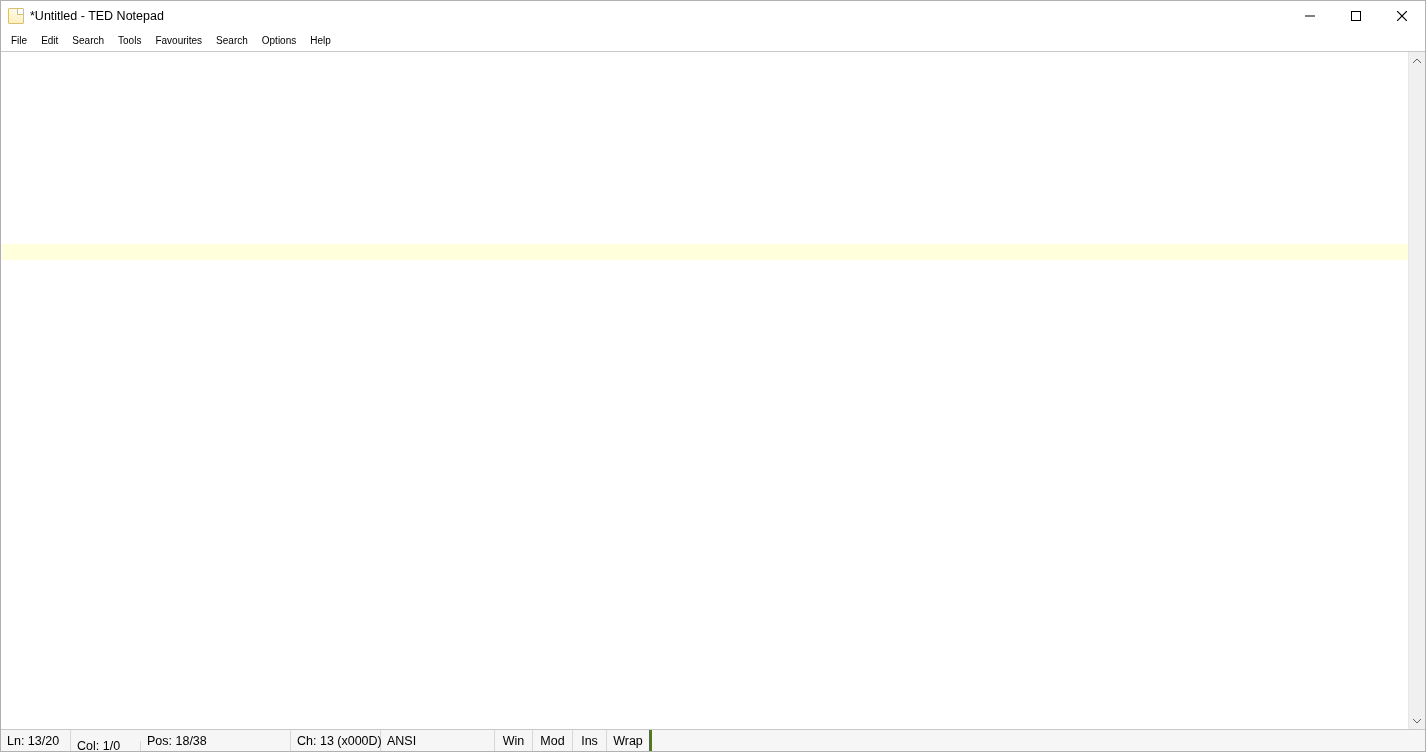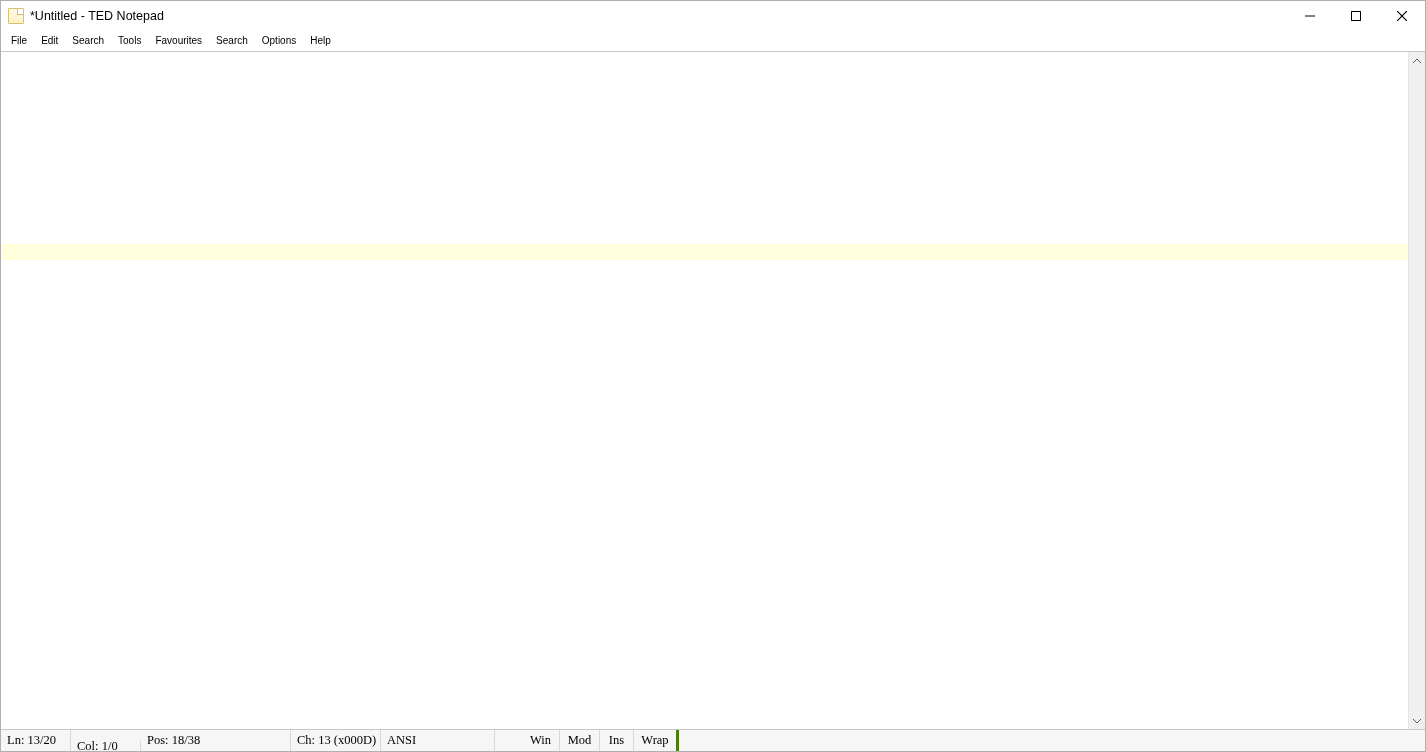--- a/index.html
+++ b/index.html
@@ -130,28 +130,27 @@
     background: #f6f6f6;
     font-size: 12.5px;
     color: #000;
   }
   .status-cell {
     display: flex;
     align-items: center;
     padding: 0 6px;
     border-right: 1px solid #d8d8d8;
     white-space: nowrap;
-    font-family: Liberation Serif, serif;
   }
   .sc-ln   { width: 70px; }
   .sc-col  { width: 70px; margin-top: 11px; }
   .sc-pos  { width: 150px; }
   .sc-ch   { width: 90px; }
   .sc-enc  { width: 114px; }
-  .sc-le   { width: 38px; justify-content: center; margin-left: 27px; }
+  .sc-le   { width: 38px; justify-content: center; }
   .sc-mod  { width: 40px; justify-content: center; }
   .sc-ins  { width: 34px; justify-content: center; }
   .sc-wrap { width: 45px; justify-content: center; border-right: 3px solid #4d7c0f; }
   .sc-end  { flex: 1; border-right: none; }
 </style>
 </head>
 <body>
 
 <div class="window">
 

